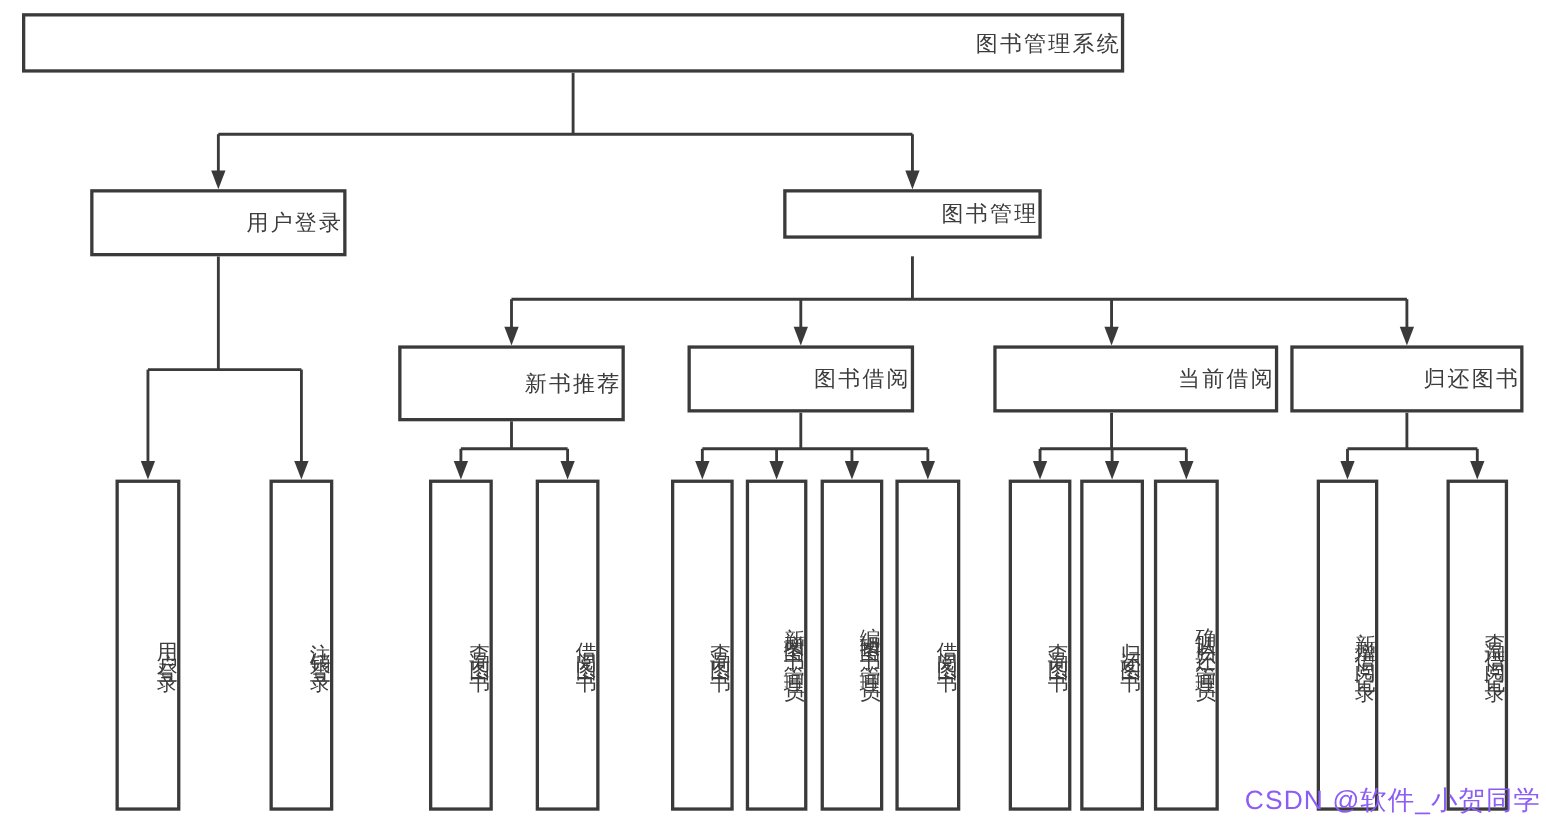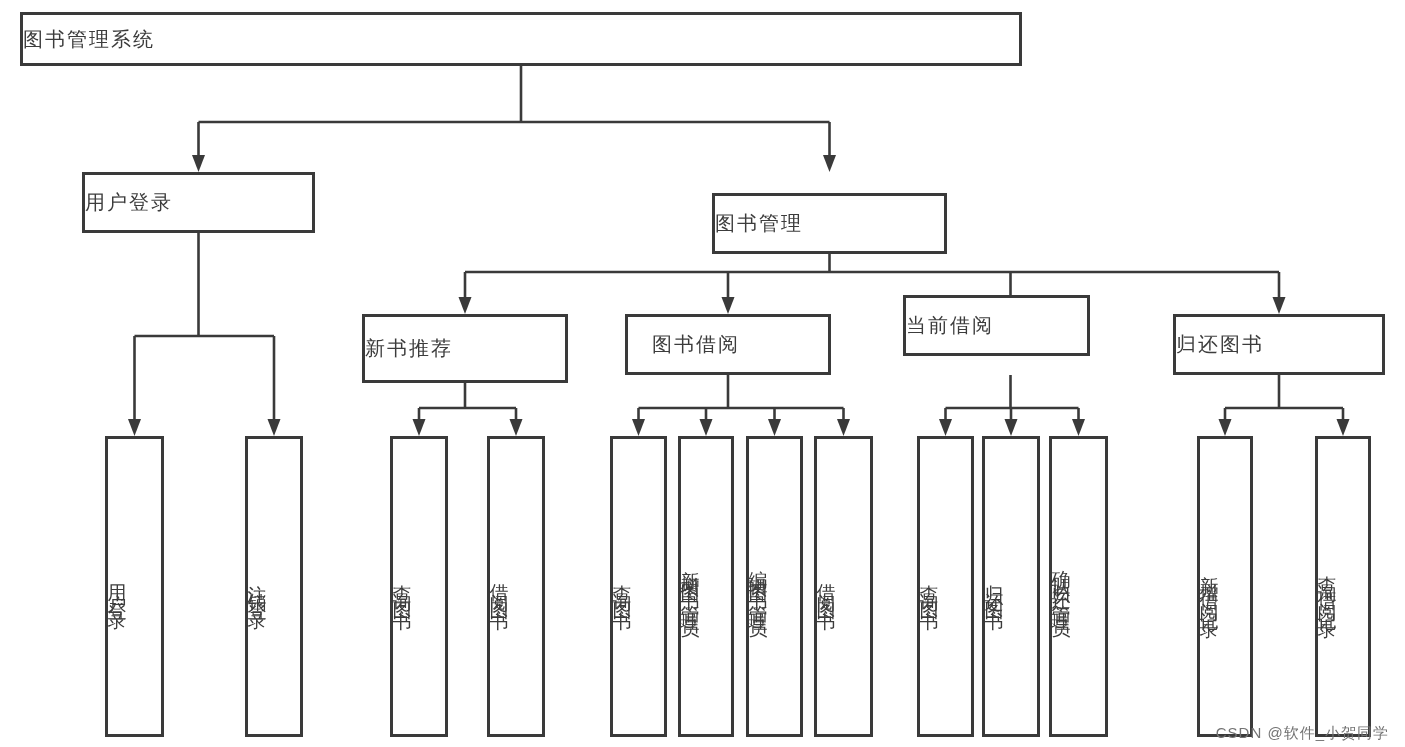--- a/index.html
+++ b/index.html
@@ -12,38 +12,38 @@
     color:#3c3c3c;
   }
   svg.connectors{position:absolute;left:0;top:0;pointer-events:none;}
   .node{
     position:absolute;
     box-sizing:border-box;
     border:3px solid #3a3a3a;
     background:#ffffff;
     display:flex;
     align-items:center;
-    justify-content:flex-start;
+    justify-content:flex-end;
     text-align:center;
   }
   .node.h{font-size:20px;letter-spacing:2px;}
   .node.leaf span{
     writing-mode:vertical-rl;
     text-orientation:mixed;
     font-size:19px;
     letter-spacing:9px;
     line-height:1.0;
     white-space:nowrap;
   }
   .node.leaf.long span{letter-spacing:7px;}
   .watermark{
     position:absolute;
-    right:16px;bottom:4px;
-    font-size:15px;
-    color:#737373;
+    right:4px;bottom:4px;
+    font-size:24px;
+    color:#8b5cf6;
     letter-spacing:1px;
     pointer-events:none;
   }
 </style>
 </head>
 <body>
 
 <div class="stage">
 
   <svg class="connectors" width="1405" height="747" viewBox="0 0 1405 747">
@@ -112,31 +112,31 @@
     </g>
   </svg>
 
   <div class="node h" style="left:20px;top:12px;width:1002px;height:54px;">
     <span>图书管理系统</span>
   </div>
 
   <div class="node h" style="left:82px;top:172px;width:233px;height:61px;">
     <span>用户登录</span>
   </div>
-  <div class="node h" style="left:712px;top:172px;width:235px;height:61px;margin-top:21px;">
+  <div class="node h" style="left:712px;top:172px;width:235px;height:45px;">
     <span>图书管理</span>
   </div>
 
   <div class="node h" style="left:362px;top:314px;width:206px;height:69px;">
     <span>新书推荐</span>
   </div>
   <div class="node h" style="left:625px;top:314px;width:206px;height:61px;padding-left:24px;">
     <span>图书借阅</span>
   </div>
-  <div class="node h" style="left:903px;top:295px;width:187px;height:61px;">
+  <div class="node h" style="left:903px;top:314px;width:259px;height:61px;">
     <span>当前借阅</span>
   </div>
   <div class="node h" style="left:1173px;top:314px;width:212px;height:61px;">
     <span>归还图书</span>
   </div>
 
   <div class="node leaf" style="left:105px;top:436px;width:59px;height:301px;">
     <span>用户登录</span>
   </div>
   <div class="node leaf" style="left:245px;top:436px;width:58px;height:301px;">

